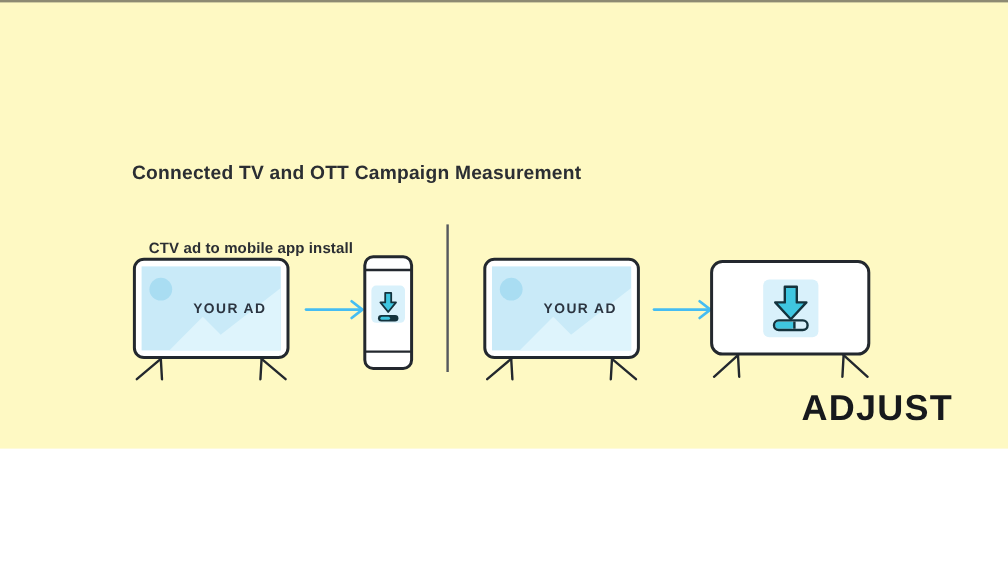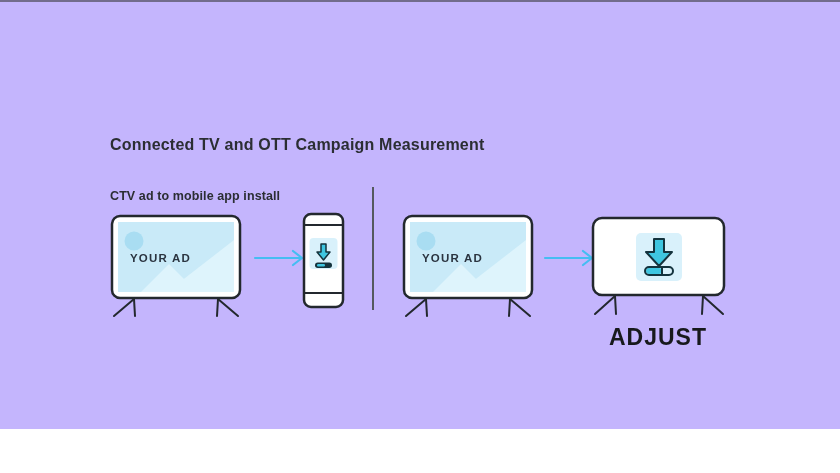--- a/index.html
+++ b/index.html
@@ -1,43 +1,43 @@
 <!DOCTYPE html>
 <html><head>
 <meta charset="utf-8">
 <style>
   html,body{margin:0;padding:0;background:#ffffff;}
   .canvas{
-    position:relative;width:840px;height:429px;background:#c4b5fd;
+    position:relative;width:840px;height:374px;background:#fef9c3;
     font-family:"Liberation Sans",sans-serif;overflow:hidden;
   }
   .top-edge{position:absolute;left:0;top:0;width:840px;height:2px;background:#2f2f2f;opacity:.55;}
   .title{
     position:absolute;left:110px;top:136px;
     font-size:16px;font-weight:bold;color:#2b2e33;letter-spacing:.2px;
   }
   .section-label{
     position:absolute;top:189px;
     font-size:12.5px;font-weight:bold;color:#2b2e33;letter-spacing:.1px;
   }
-  .section-label.left{left:110px;}
+  .section-label.left{left:124px;margin-top:11px;}
   .section-label.right{left:399px;}
   .divider{
     position:absolute;left:372px;top:187px;width:2px;height:123px;background:#55595e;
   }
   .svg-abs{position:absolute;display:block;}
   .your-ad{
-    position:absolute;width:92px;height:16px;line-height:16px;text-align:left;
+    position:absolute;width:92px;height:16px;line-height:16px;text-align:right;
     font-size:11.5px;font-weight:bold;color:#2b3440;letter-spacing:1.2px;
   }
   .your-ad.l{left:130px;top:250px;}
   .your-ad.r{left:422px;top:250px;}
   .logo{
-    position:absolute;left:609px;top:324px;width:110px;
-    font-size:23px;font-weight:900;color:#17191c;letter-spacing:1px;
+    position:absolute;left:668px;top:324px;width:110px;
+    font-size:30px;font-weight:900;color:#17191c;letter-spacing:1px;
   }
 </style>
 </head>
 <body>
 
 <div class="canvas">
 
   <div class="top-edge"></div>
 
   <div class="title">Connected TV and OTT Campaign Measurement</div>

